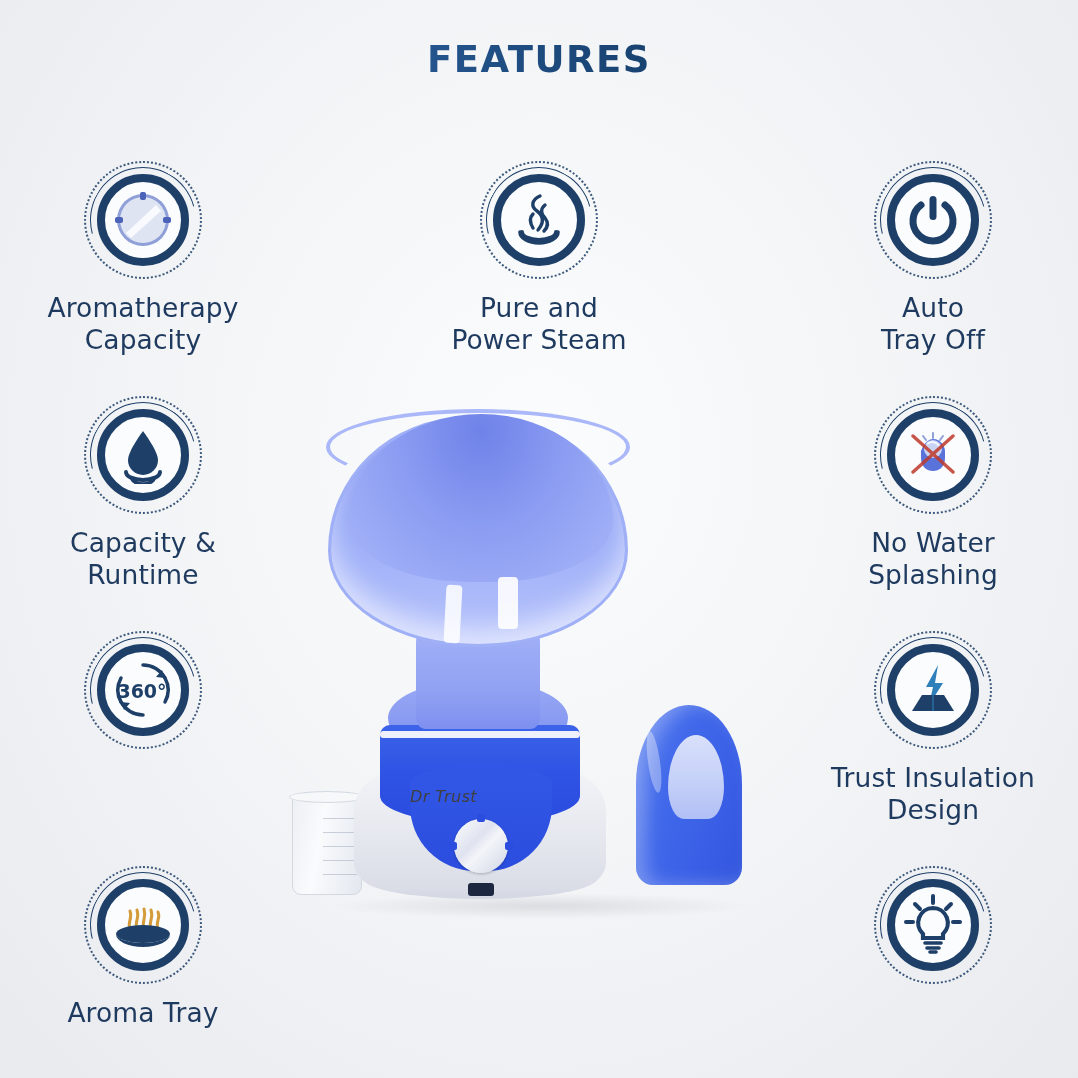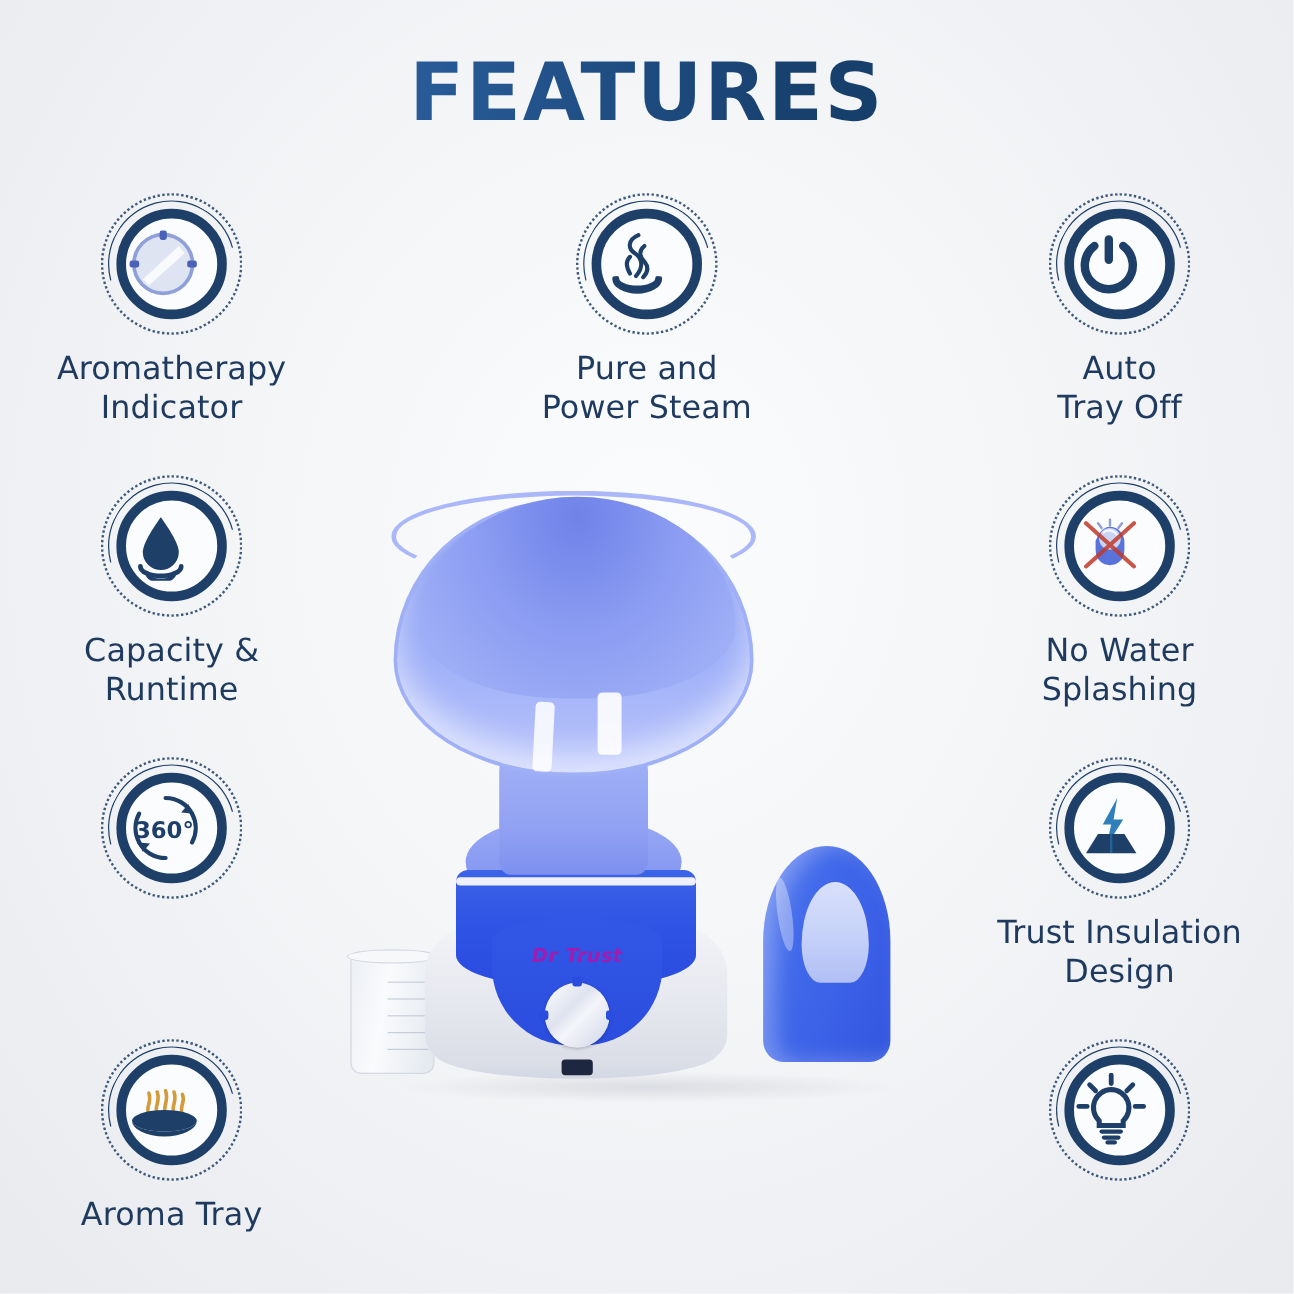--- a/index.html
+++ b/index.html
@@ -11,21 +11,21 @@
     background:
       radial-gradient(ellipse at 50% 42%, #fbfcfd 0%, #f4f5f7 45%, #e9eaee 100%);
     overflow:hidden;
     position:relative;
   }
 
   
   #title {
     position:absolute; top:38px; left:0; width:100%;
     text-align:center;
-    font-size:67px;
+    font-size:37px;
     font-weight:800;
     letter-spacing:1.5px;
     background:linear-gradient(90deg,#2f6db3 0%,#2a5f9e 28%,#17406d 62%,#15395f 100%);
     -webkit-background-clip:text;
     background-clip:text;
     color:transparent;
     -webkit-text-fill-color:transparent;
     text-shadow:none;
     font-family:"DejaVu Sans","Liberation Sans",sans-serif;
   }
@@ -60,21 +60,21 @@
   
   .ring-thick {
     position:absolute; inset:12px;
     border-radius:50%;
     border:8px solid #1d3f68;
     background:#fbfcfd;
   }
   .glyph {
     position:absolute; inset:20px;
     border-radius:50%;
-    display:flex; align-items:center; justify-content:flex-start;
+    display:flex; align-items:center; justify-content:center;
     overflow:hidden;
   }
   .glyph svg { display:block; }
 
   .feature .caption {
     margin-top:14px;
     font-size:26.5px;
     line-height:1.22;
     color:#1f3a5f;
     font-family:"DejaVu Sans","Liberation Sans",sans-serif;
@@ -170,25 +170,25 @@
   }
   .base-bluefront {
     position:absolute; left:140px; top:360px;
     width:142px; height:106px;
     background:linear-gradient(180deg,#3257e6 0%,#2b4ddf 100%);
     border-radius:50% 50% 46% 46% / 18% 18% 62% 62%;
   }
   .brand {
     position:absolute; left:140px; top:382px;
     width:142px;
-    text-align:center;
-    color:#a21caf;
+    text-align:left;
+    color:#404040;
     font-size:16px;
     font-style:italic;
-    font-weight:700;
+    font-weight:400;
     letter-spacing:.4px;
     font-family:"DejaVu Sans","Liberation Sans",sans-serif;
   }
   .knob {
     position:absolute; left:184px; top:414px;
     width:54px; height:54px;
     border-radius:50%;
     background:linear-gradient(135deg,#fdfdff 0%,#dfe3ef 40%,#f4f5fa 55%,#cfd5e4 100%);
     box-shadow:0 1px 3px rgba(0,0,0,.25);
   }
@@ -315,21 +315,21 @@
         <circle cx="31" cy="31" r="26" fill="#8f9fd8"></circle>
         <circle cx="31" cy="31" r="23" fill="#dfe4f3"></circle>
         <path d="M14 44 L44 16 L49 22 L19 49 Z" fill="#fbfcff" opacity=".9"></path>
         <rect x="28" y="3" width="6" height="8" rx="2" fill="#4a62b8"></rect>
         <rect x="3" y="28" width="8" height="6" rx="2" fill="#4a62b8"></rect>
         <rect x="51" y="28" width="8" height="6" rx="2" fill="#4a62b8"></rect>
       </svg>
     </div>
   </div>
   <div class="caption">Aromatherapy
-Indicator</div>
+Capacity</div>
 </div>
 
 <div class="feature col-left row2">
   <div class="badge">
     <div class="ring-dotted"></div>
     <div class="ring-thin"></div>
     <div class="ring-thick"></div>
     <div class="glyph">
       <svg width="58" height="58" viewBox="0 0 58 58">
         <path d="M29 5 C29 5 14 25 14 34 a15 15 0 0 0 30 0 C44 25 29 5 29 5 Z" fill="#1d3f68"></path>

